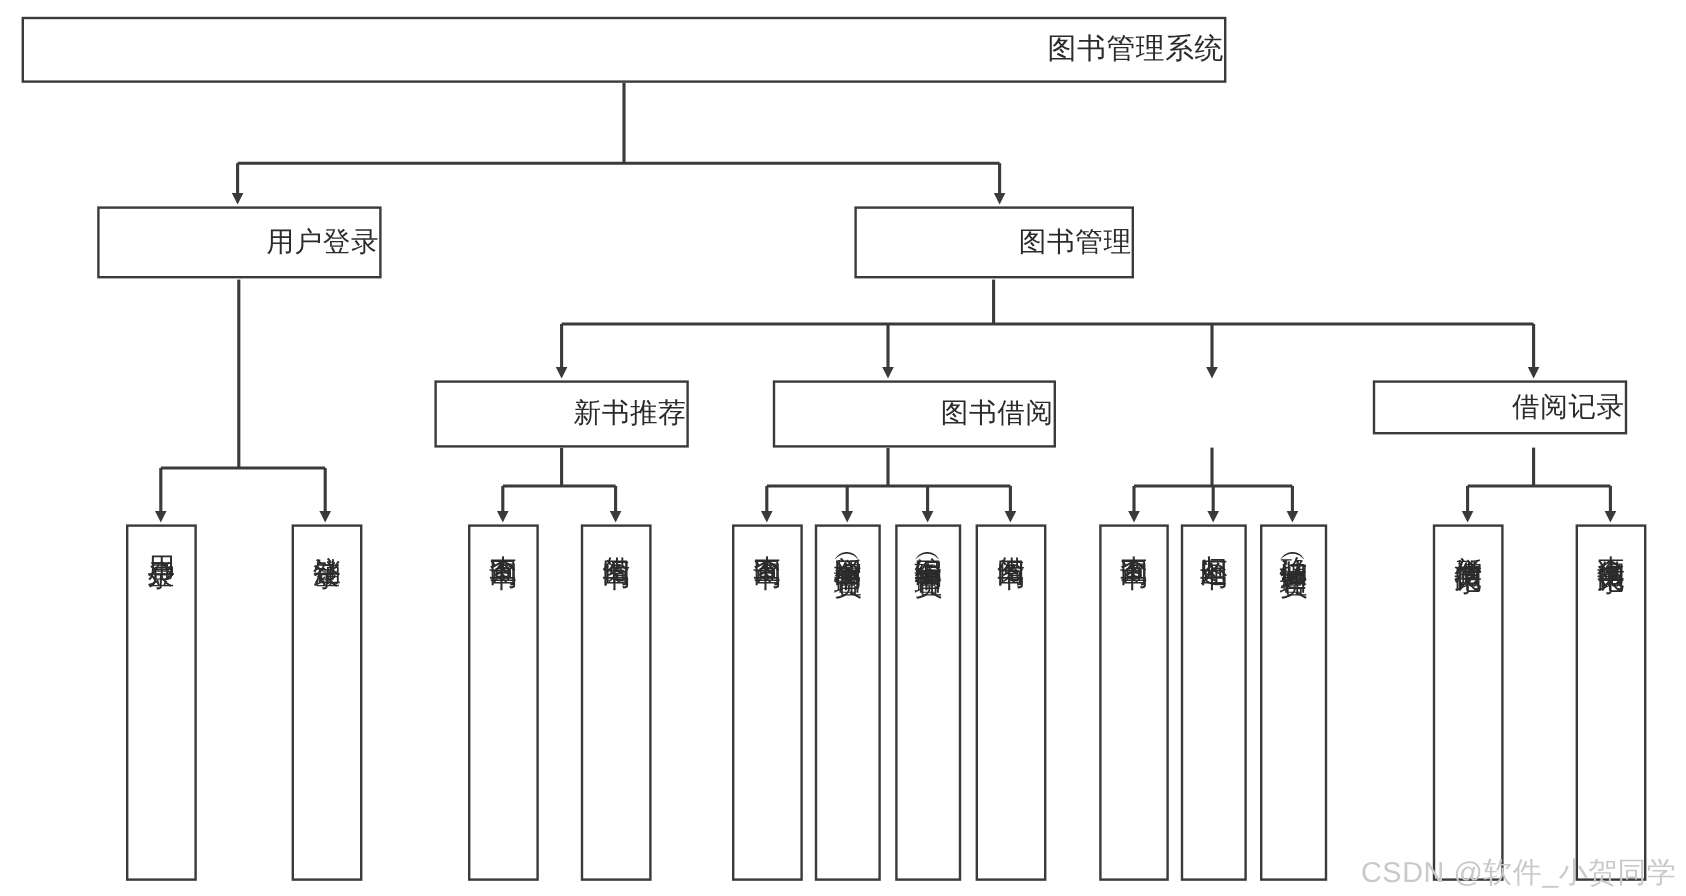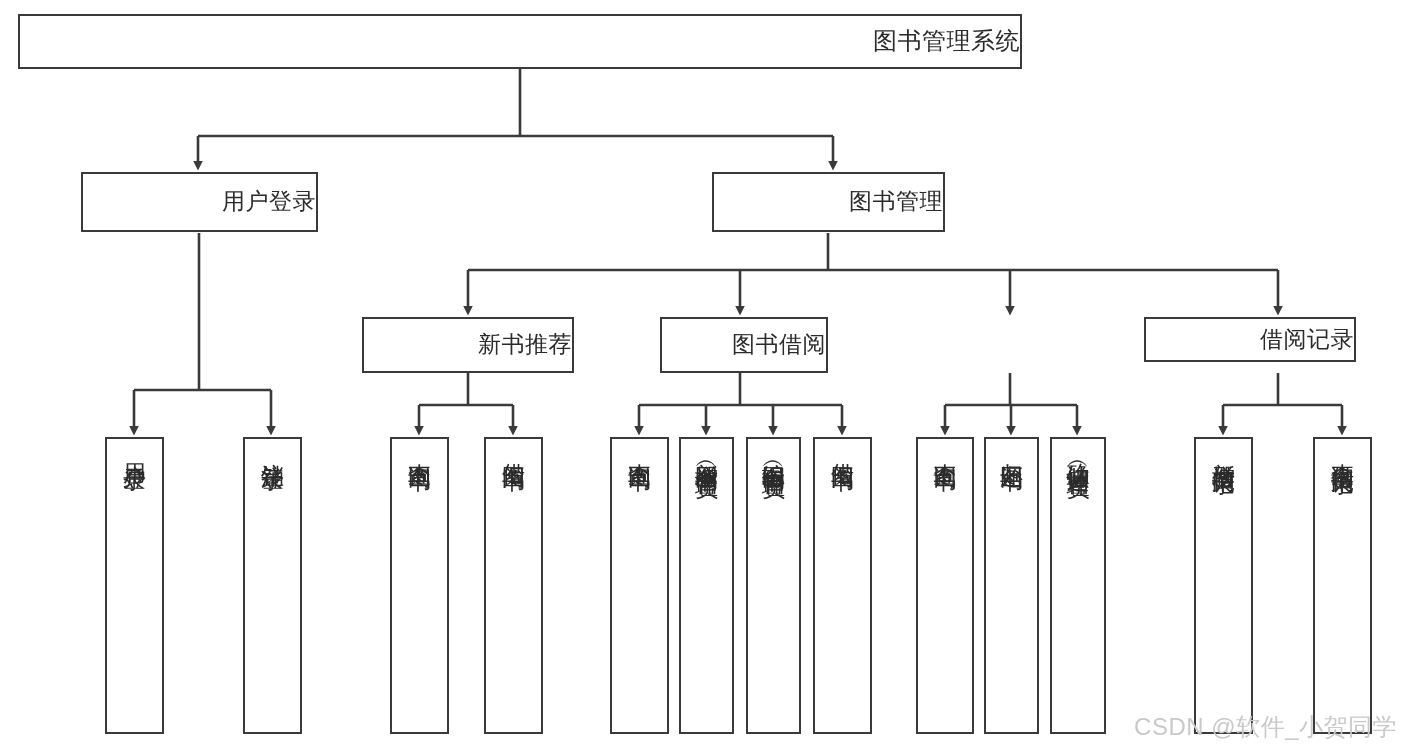--- a/index.html
+++ b/index.html
@@ -143,21 +143,21 @@
   </div>
 
   <div class="node horiz" style="left:712px; top:172px; width:233px; height:60px;">
     <span class="node-label">图书管理</span>
   </div>
 
   <div class="node horiz" style="left:362px; top:317px; width:212px; height:56px;">
     <span class="node-label">新书推荐</span>
   </div>
 
-  <div class="node horiz" style="left:660px; top:317px; width:168px; height:56px;">
+  <div class="node horiz" style="left:644px; top:317px; width:236px; height:56px;">
     <span class="node-label">图书借阅</span>
   </div>
 
 
   <div class="node horiz" style="left:1144px; top:317px; width:212px; height:45px;">
     <span class="node-label">借阅记录</span>
   </div>
 
   <div class="node vert" style="left:105px; top:437px; width:59px; height:297px;">
     <span class="node-label">用户登录</span>

